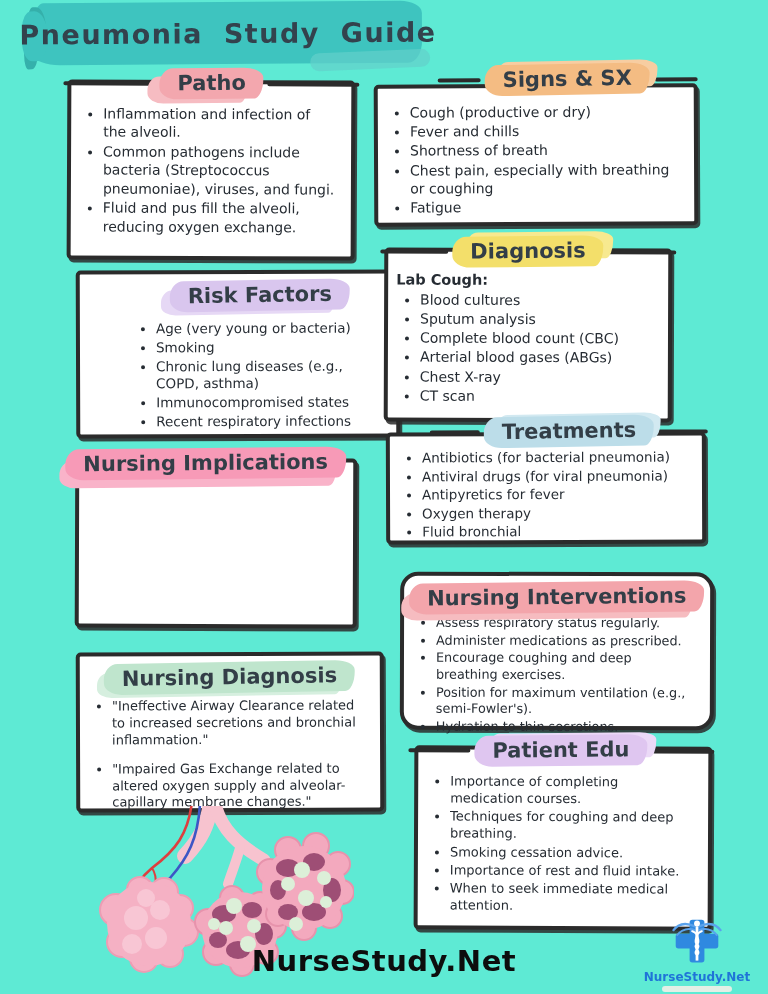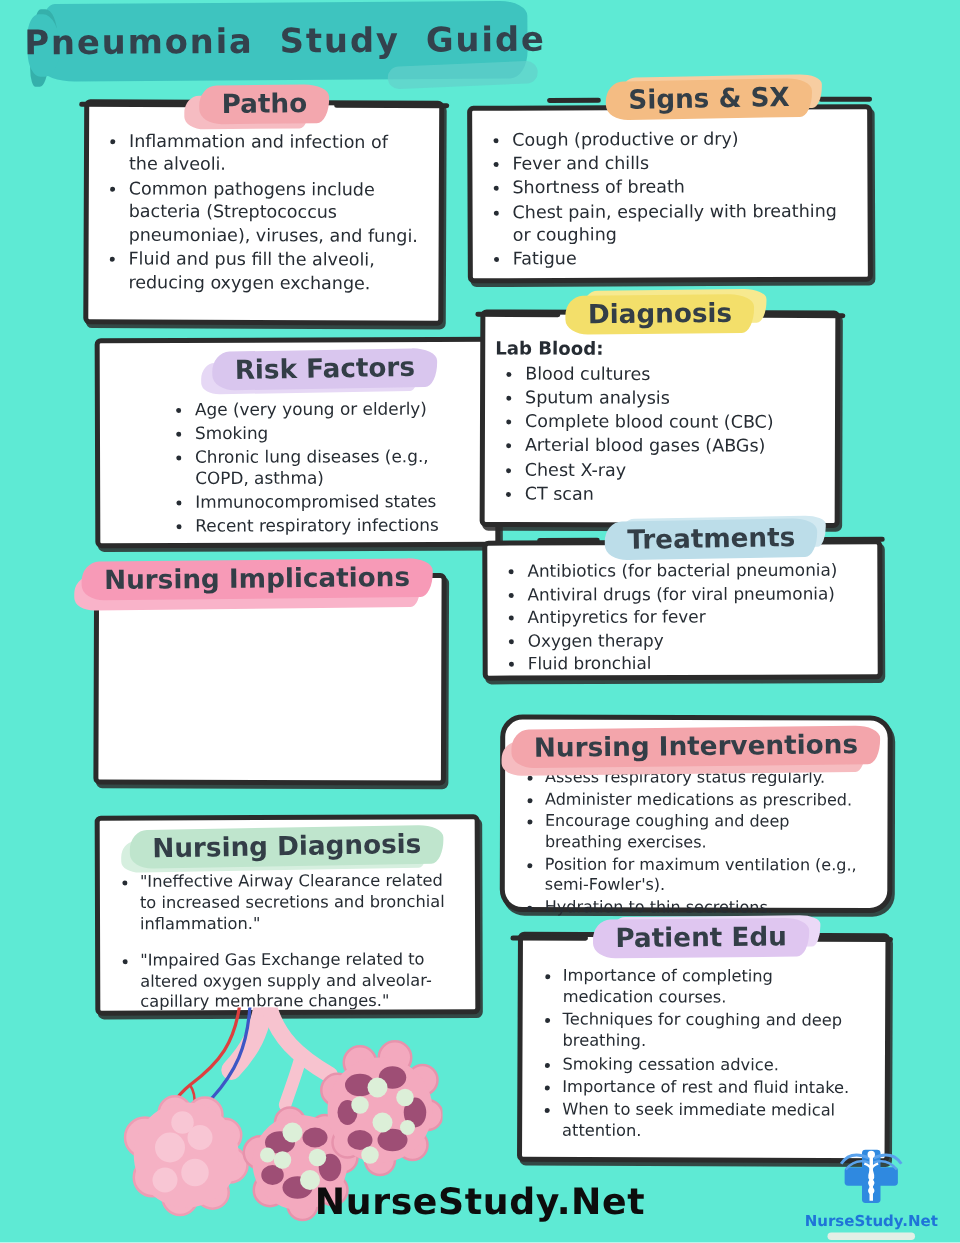--- a/index.html
+++ b/index.html
@@ -147,37 +147,37 @@
       </ul>
     </div>
   </section>
 
   <section class="box" id="box-risk">
     <div class="hdr inside" style="justify-content:center;">
       <span class="hl hl-risk">Risk Factors</span>
     </div>
     <div class="content">
       <ul>
-        <li>Age (very young or elderly)</li>
+        <li>Age (very young or bacteria)</li>
         <li>Smoking</li>
         <li>Chronic lung diseases (e.g., COPD, asthma)</li>
         <li>Immunocompromised states</li>
         <li>Recent respiratory infections</li>
       </ul>
     </div>
   </section>
 
   <section class="box" id="box-diagnosis">
     <div class="hdr">
       <span class="rule"></span>
       <span class="hl hl-diagnosis">Diagnosis</span>
       <span class="rule"></span>
     </div>
     <div class="content">
-      <div class="sect-label">Lab Blood:</div>
+      <div class="sect-label">Lab Cough:</div>
       <ul>
         <li>Blood cultures</li>
         <li>Sputum analysis</li>
         <li>Complete blood count (CBC)</li>
         <li>Arterial blood gases (ABGs)</li>
       </ul>
       <ul>
         <li>Chest X-ray</li>
         <li>CT scan</li>
       </ul>

